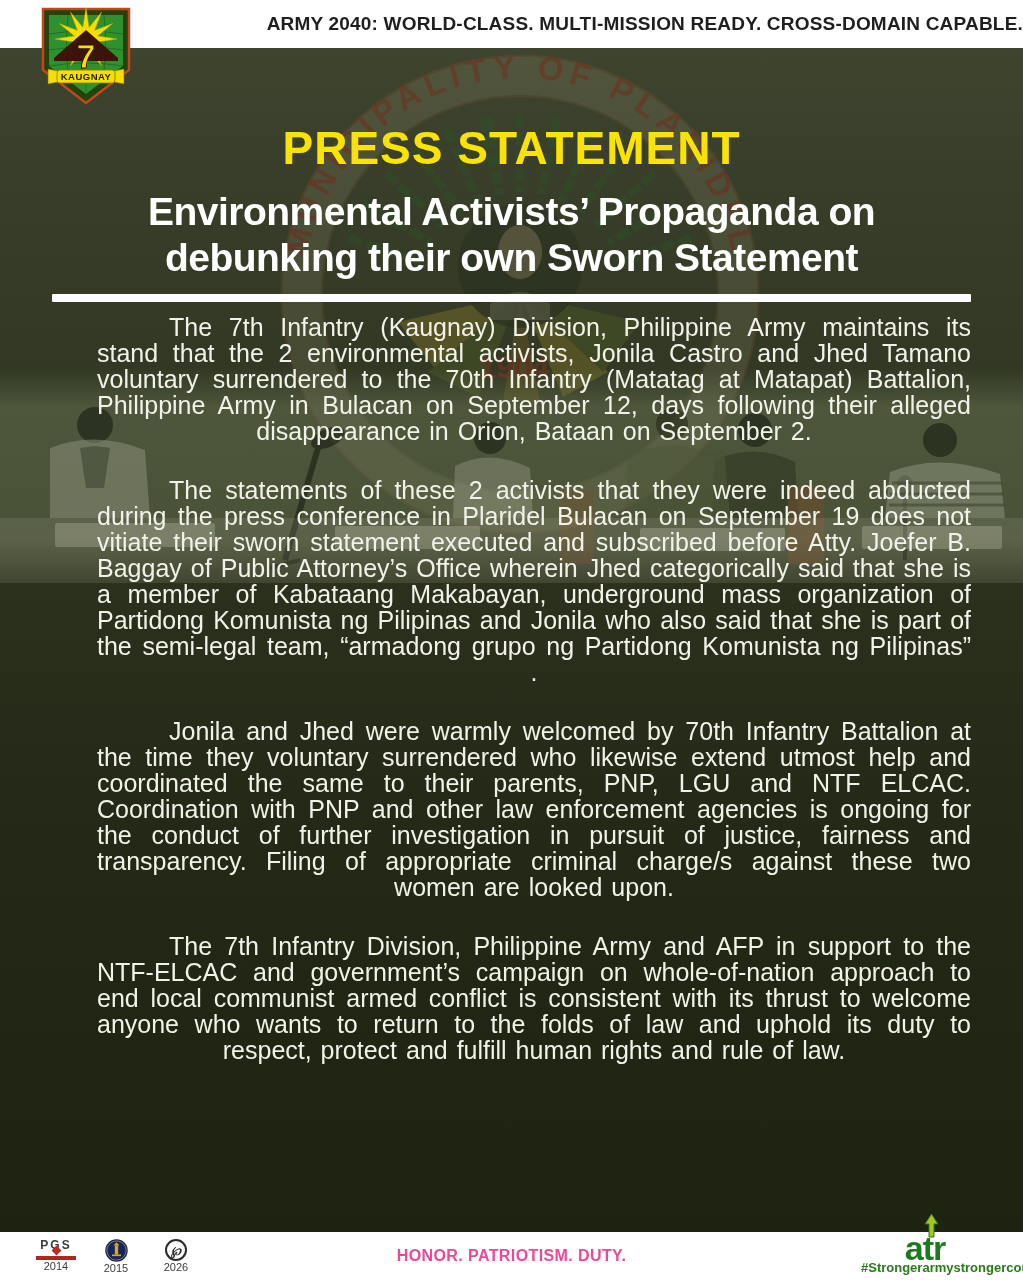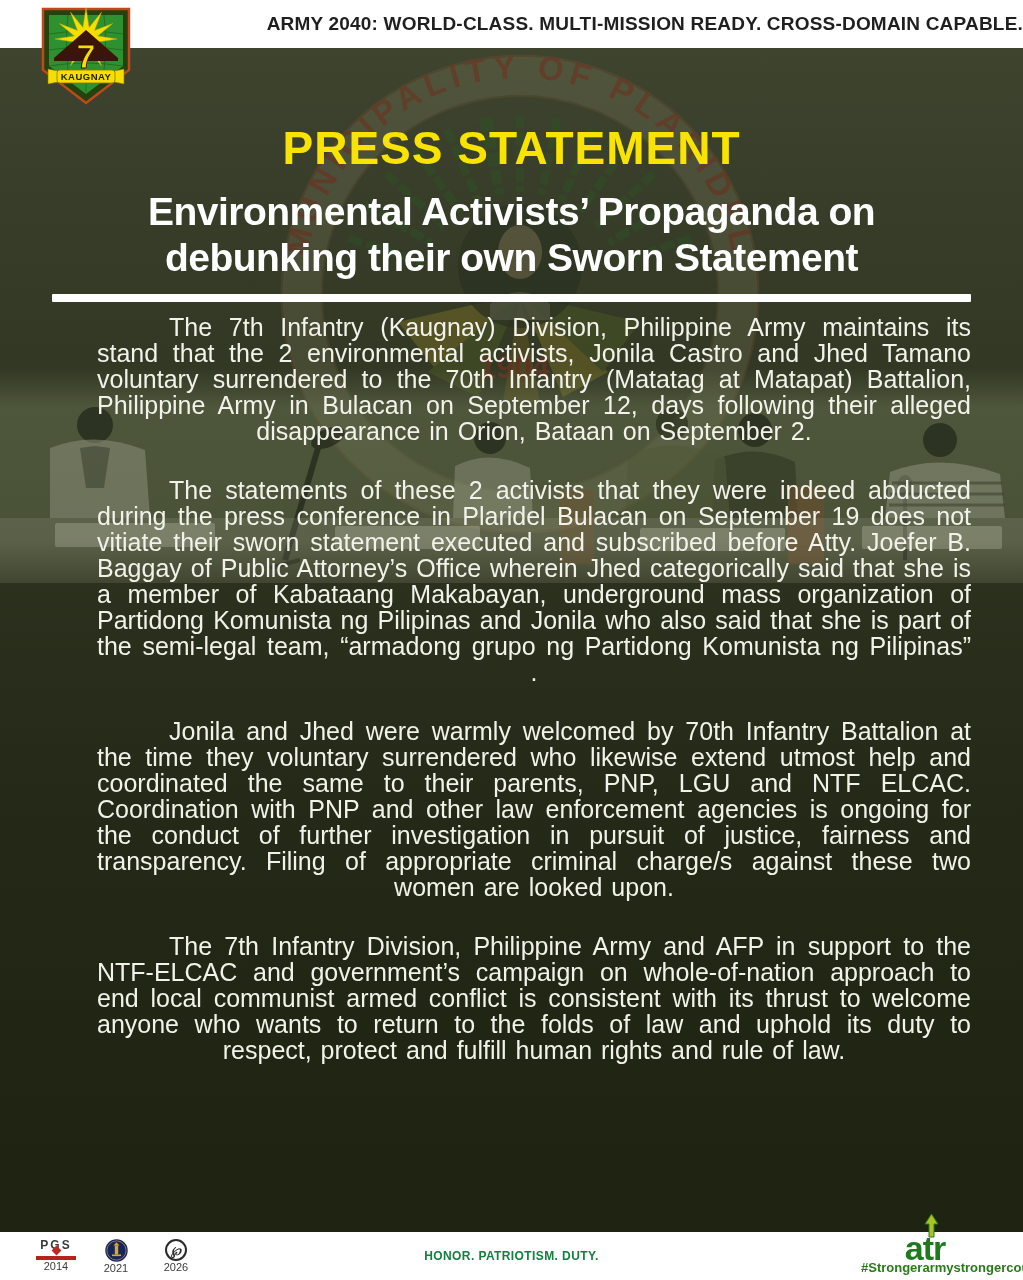--- a/index.html
+++ b/index.html
@@ -56,21 +56,21 @@
   .pgs-bar { width:40px; height:5px; background:#b5231f; margin-top:1px; border-top:1px solid #fff; }
   .logo-year { font-size:11px; color:#3c3c3c; margin-top:2px; line-height:9px; }
   .navy-circle { width:23px; height:23px; }
   .p-circle {
     width:22px; height:22px; border:2px solid #2b2b2b; border-radius:50%;
     display:flex; align-items:center; justify-content:center;
     font-size:12px; font-weight:700; color:#2b2b2b; font-style:italic;
   }
   .motto {
     position:absolute; left:50%; transform:translateX(-50%);
-    font-size:12px; font-weight:800; color:#15803d; letter-spacing:.4px; white-space:nowrap;
+    font-size:16px; font-weight:800; color:#ec4899; letter-spacing:.4px; white-space:nowrap;
   }
   .atr { position:relative; text-align:center; width:128px; }
   .atr-arrow { position:absolute; top:-26px; left:50%; margin-left:-4px; }
   .atr-text { font-size:34px; line-height:20px; font-weight:800; color:#1f7a1f; letter-spacing:-1px; }
   .hashtag { font-size:13px; font-weight:700; color:#2a7a1a; margin-top:2px; white-space:nowrap; }
 </style>
 </head>
 <body>
 
 <div class="page">
@@ -217,21 +217,21 @@
         <div class="logo-year">2014</div>
       </div>
       <div class="logo-col">
         <svg class="navy-circle" viewBox="0 0 23 23">
           <circle cx="11.5" cy="11.5" r="11.2" fill="#17255c"></circle>
           <circle cx="11.5" cy="11.5" r="9.6" fill="none" stroke="#d8b43c" stroke-width=".6"></circle>
           <polygon points="8.5,6.5 14.5,6.5 11.5,3.2" fill="#d8a72c"></polygon>
           <rect x="9.8" y="6.5" width="3.4" height="9" fill="#d8a72c"></rect>
           <rect x="7" y="15.5" width="9" height="1.6" fill="#d8a72c"></rect>
         </svg>
-        <div class="logo-year">2021</div>
+        <div class="logo-year">2015</div>
       </div>
       <div class="logo-col">
         <div class="p-circle">℘</div>
         <div class="logo-year">2026</div>
       </div>
     </div>
 
     <div class="motto">HONOR. PATRIOTISM. DUTY.</div>
 
     <div class="atr">

